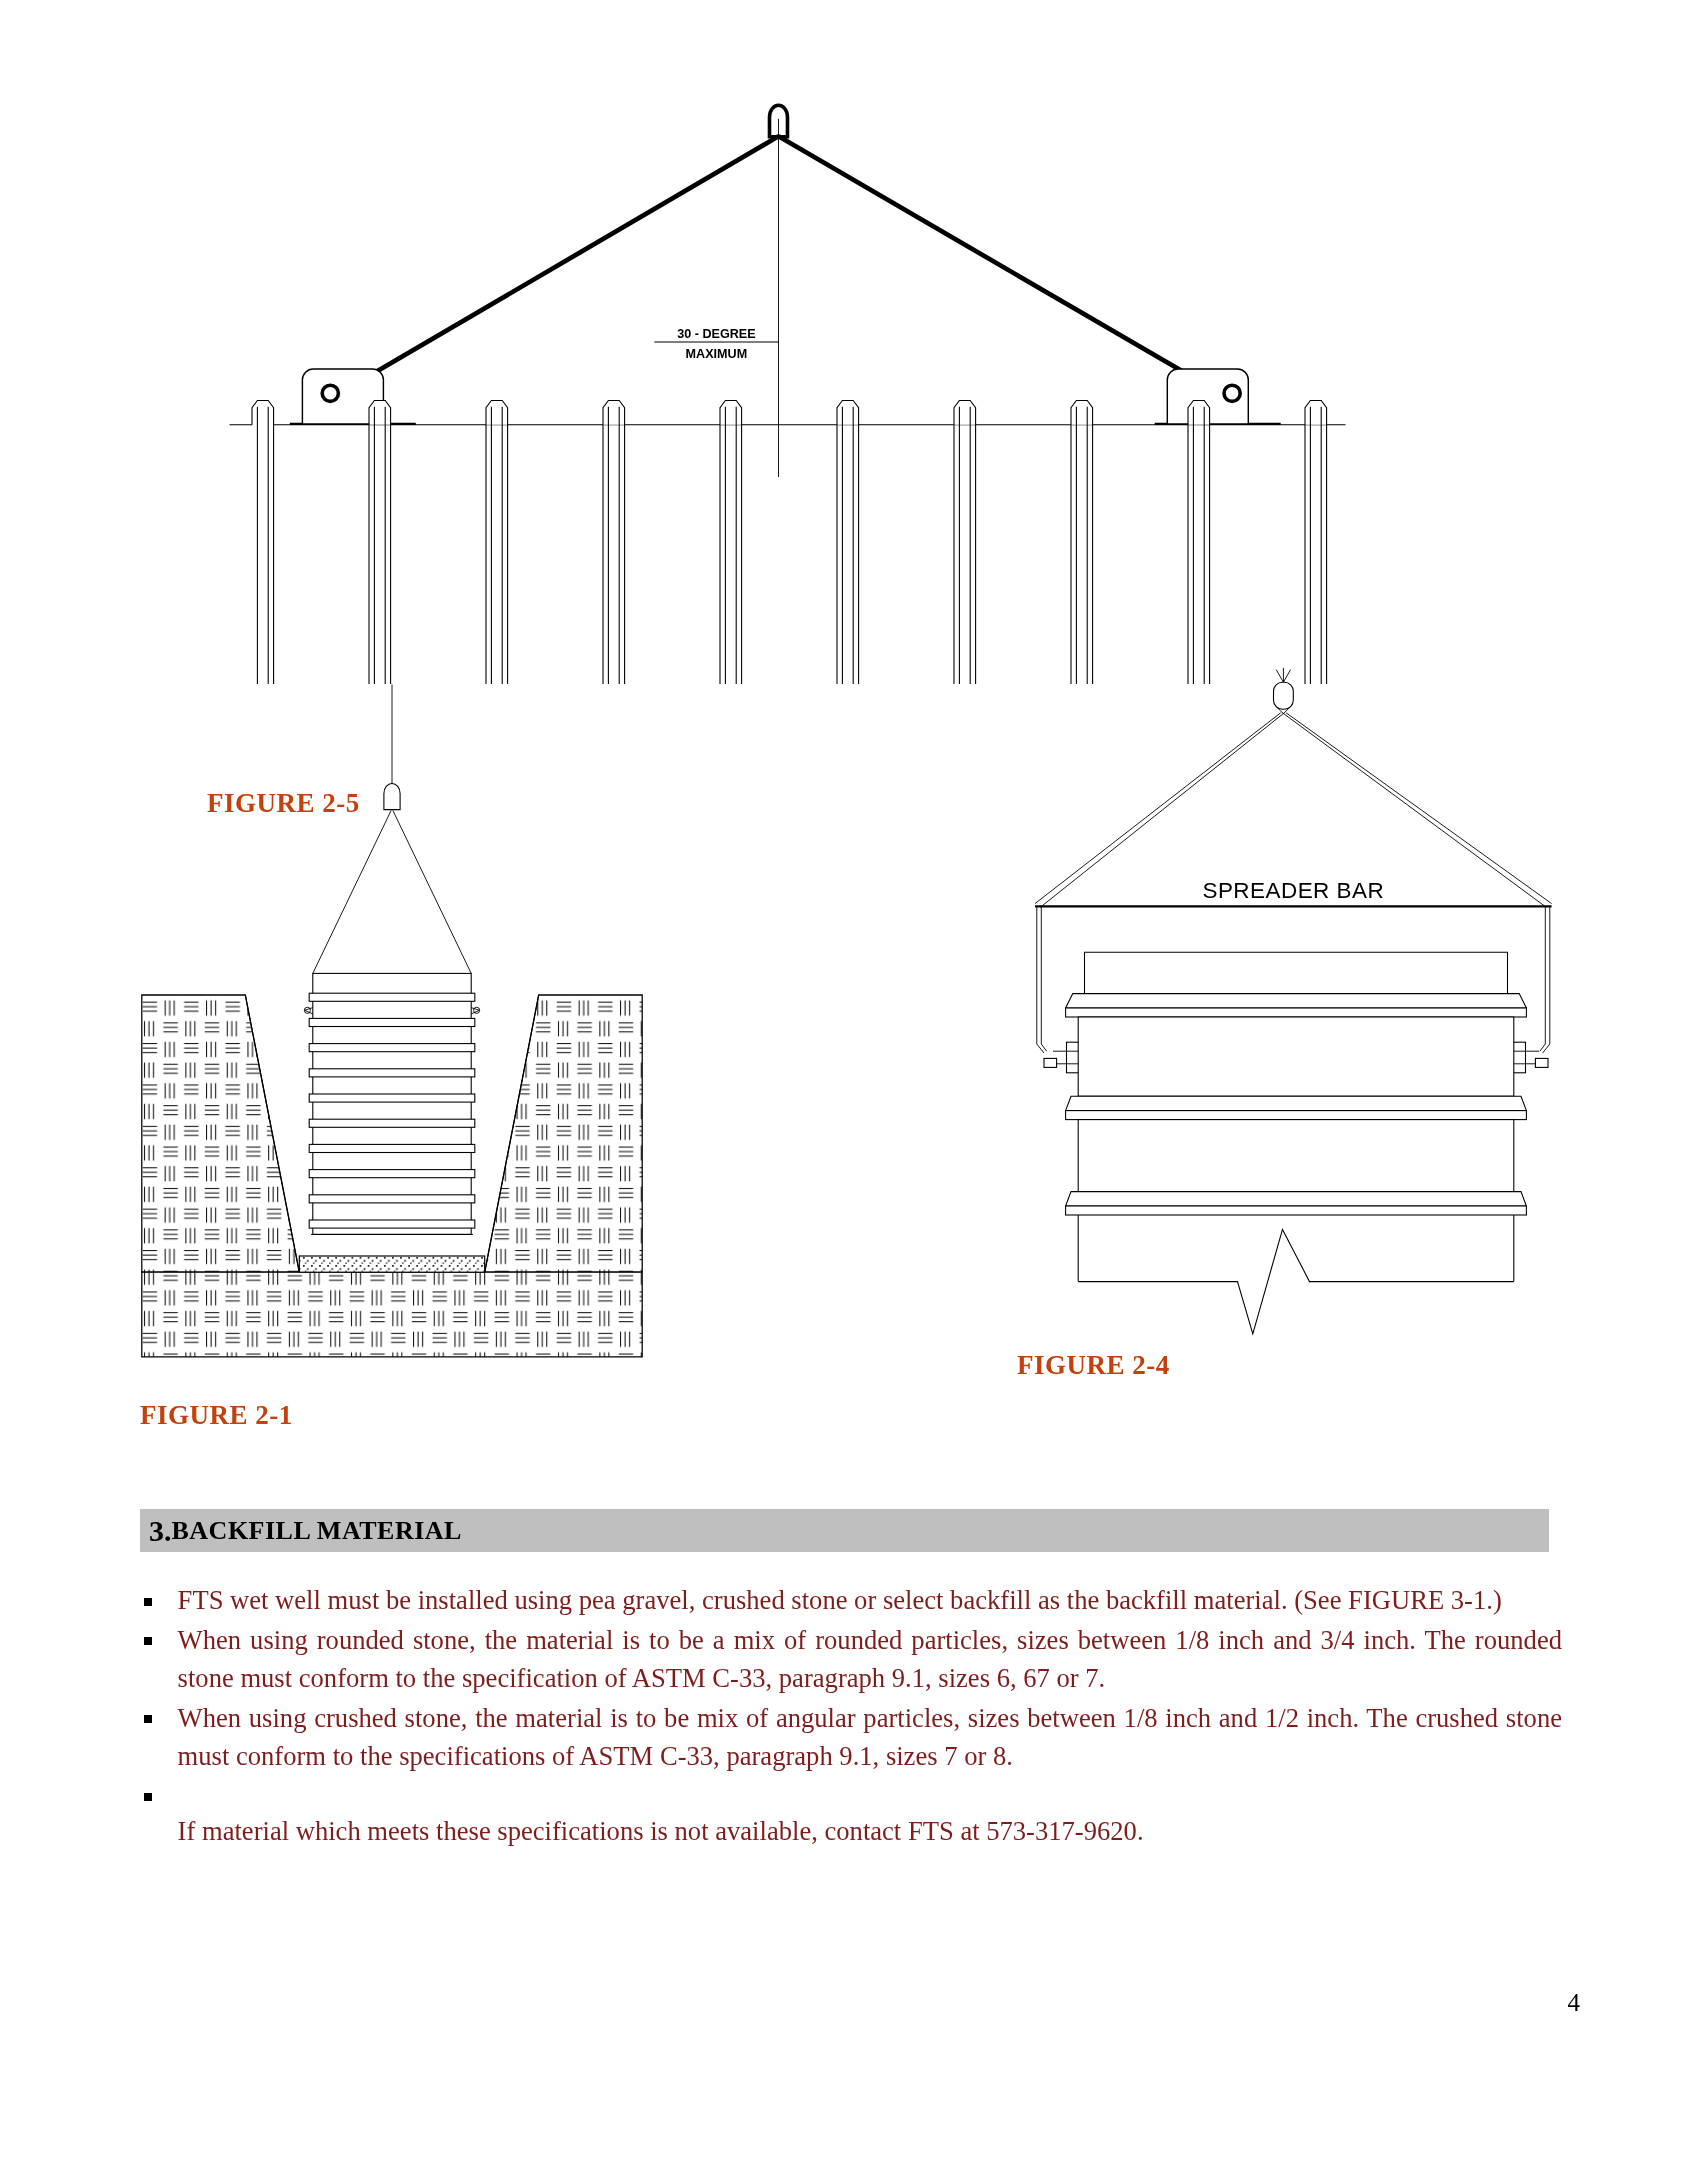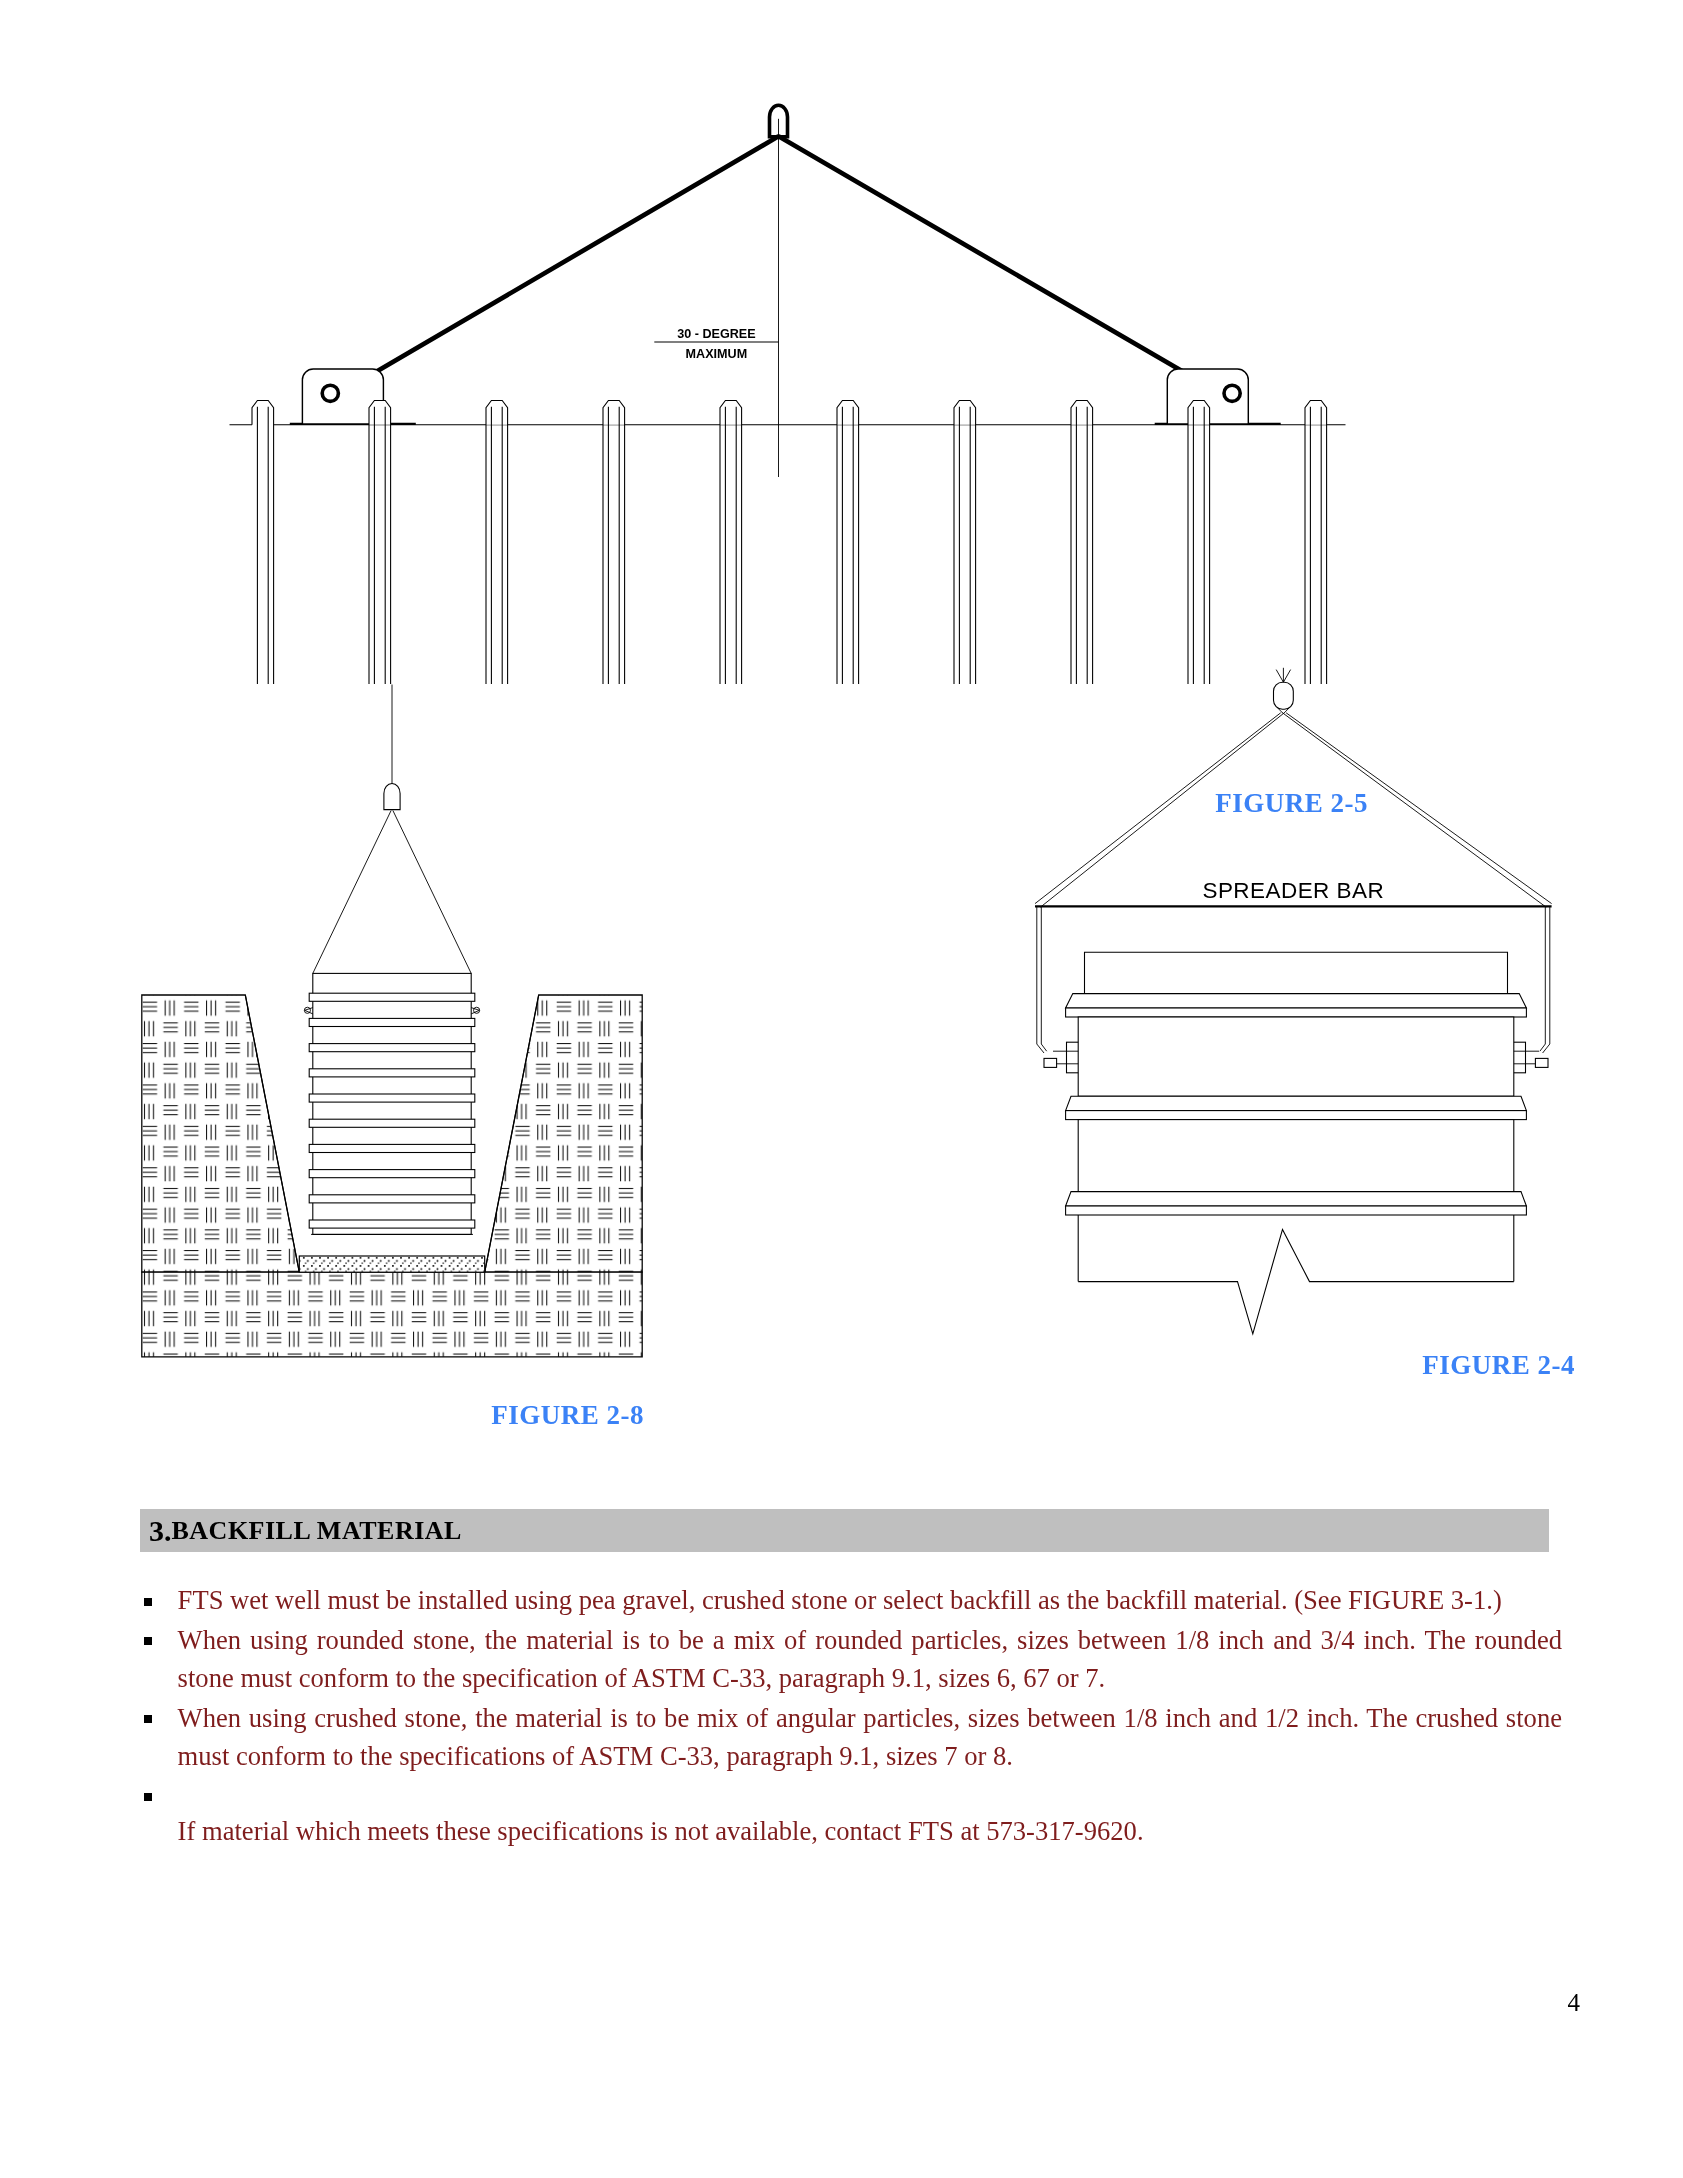--- a/index.html
+++ b/index.html
@@ -28,23 +28,23 @@
   #figure-2-7-block { left: 1017px; top: 666px; width: 558px; height: 747px; }
 
   .fig-svg { display: block; width: 100%; height: 100%; overflow: visible; }
 
   .fig-caption {
     position: absolute;
     font-family: "Liberation Serif", "DejaVu Serif", serif;
     font-weight: bold;
     font-size: 27px;
     letter-spacing: 0.5px;
-    text-align: right;
+    text-align: left;
     white-space: nowrap;
-    color: #3b82f6;
+    color: #c2410c;
   }
   #caption-2-5 { left: 0;   top: 734px; width: 1161px; }
   #caption-2-6 { left: 0;   top: 630px; width: 504px;  }
   #caption-2-7 { left: 0;   top: 684px; width: 558px;  }
 
   
   #section-heading {
     position: absolute;
     left: 140px;
     top: 1509px;
@@ -274,21 +274,21 @@
           <circle class="ln-hair" cx="186" cy="267" r="3.4"></circle>
         </g>
         <g>
           <path class="ln-hair" d="M 368,264 l 9,3 l -9,4"></path>
           <circle class="ln-hair" cx="374" cy="267" r="3.4"></circle>
         </g>
 
         <line class="ln-hair" x1="190" y1="516" x2="370" y2="516"></line>
       </g>
     </svg>
-    <div class="fig-caption" id="caption-2-6">FIGURE 2-8</div>
+    <div class="fig-caption" id="caption-2-6">FIGURE 2-1</div>
   </div>
 
   <div class="figure-block" id="figure-2-7-block">
     <svg class="fig-svg" viewBox="0 0 620 830" preserveAspectRatio="xMidYMid meet">
 
       <g>
         <line class="ln-hair" x1="288" y1="4" x2="296" y2="18"></line>
         <line class="ln-hair" x1="304" y1="4" x2="296" y2="18"></line>
         <line class="ln-hair" x1="296" y1="2" x2="296" y2="20"></line>
         <rect class="fil-w-thin" x="285" y="18" width="22" height="30" rx="10"></rect>

